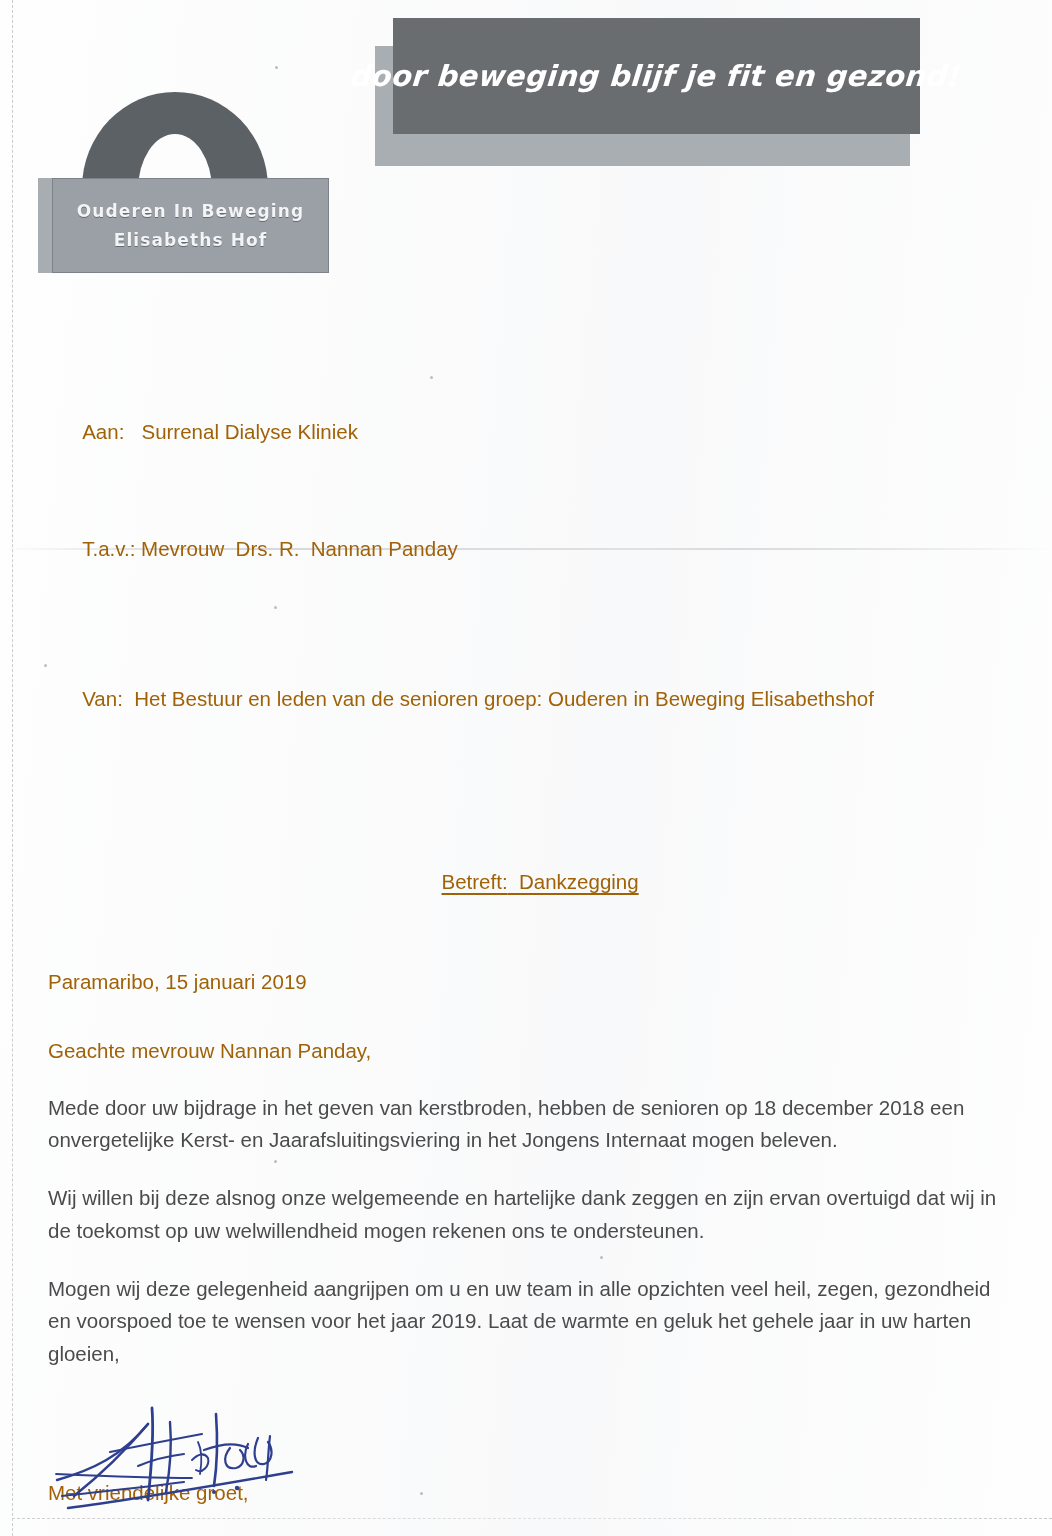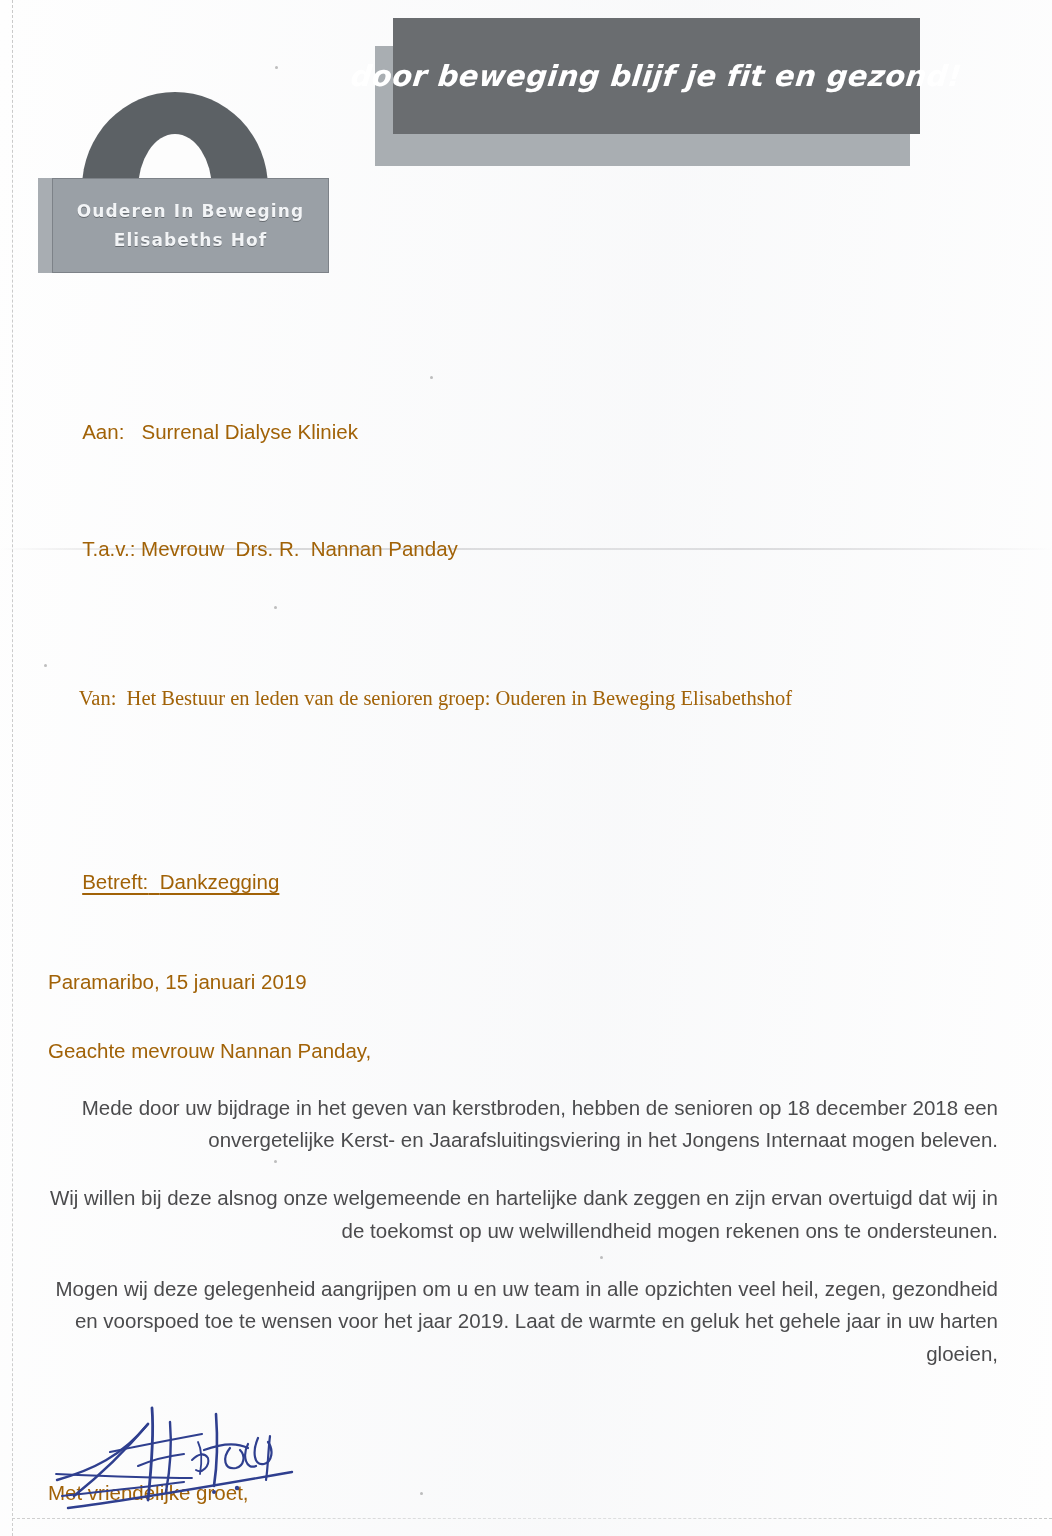--- a/index.html
+++ b/index.html
@@ -162,36 +162,36 @@
     top: 388px;
     width: 950px;
   }
   .ln {
     font-size: 20.5px;
     line-height: 1.42;
     color: #a16207;
     white-space: pre-wrap;
   }
   .addr-line { margin-bottom: 30px; }
-  .from-line { margin-top: 62px; font-family: Liberation Serif, serif; }
+  .from-line { margin-top: 62px; }
   .subject-line {
     margin-top: 96px;
+    text-align: center;
   }
   .subject-line .u {
     text-decoration: underline;
     text-underline-offset: 4px;
   }
   .date-line { margin-top: 42px; }
   .salutation { margin-top: 40px; }
   .para {
     margin-top: 26px;
     font-size: 20.5px;
     line-height: 1.58;
     color: #4b4b4d;
-    text-align: right;
   }
   .closing { margin-top: 108px; }
 
   
   .signature {
     position: absolute;
     left: 52px;
     top: 1404px;
     width: 290px;
     height: 120px;

